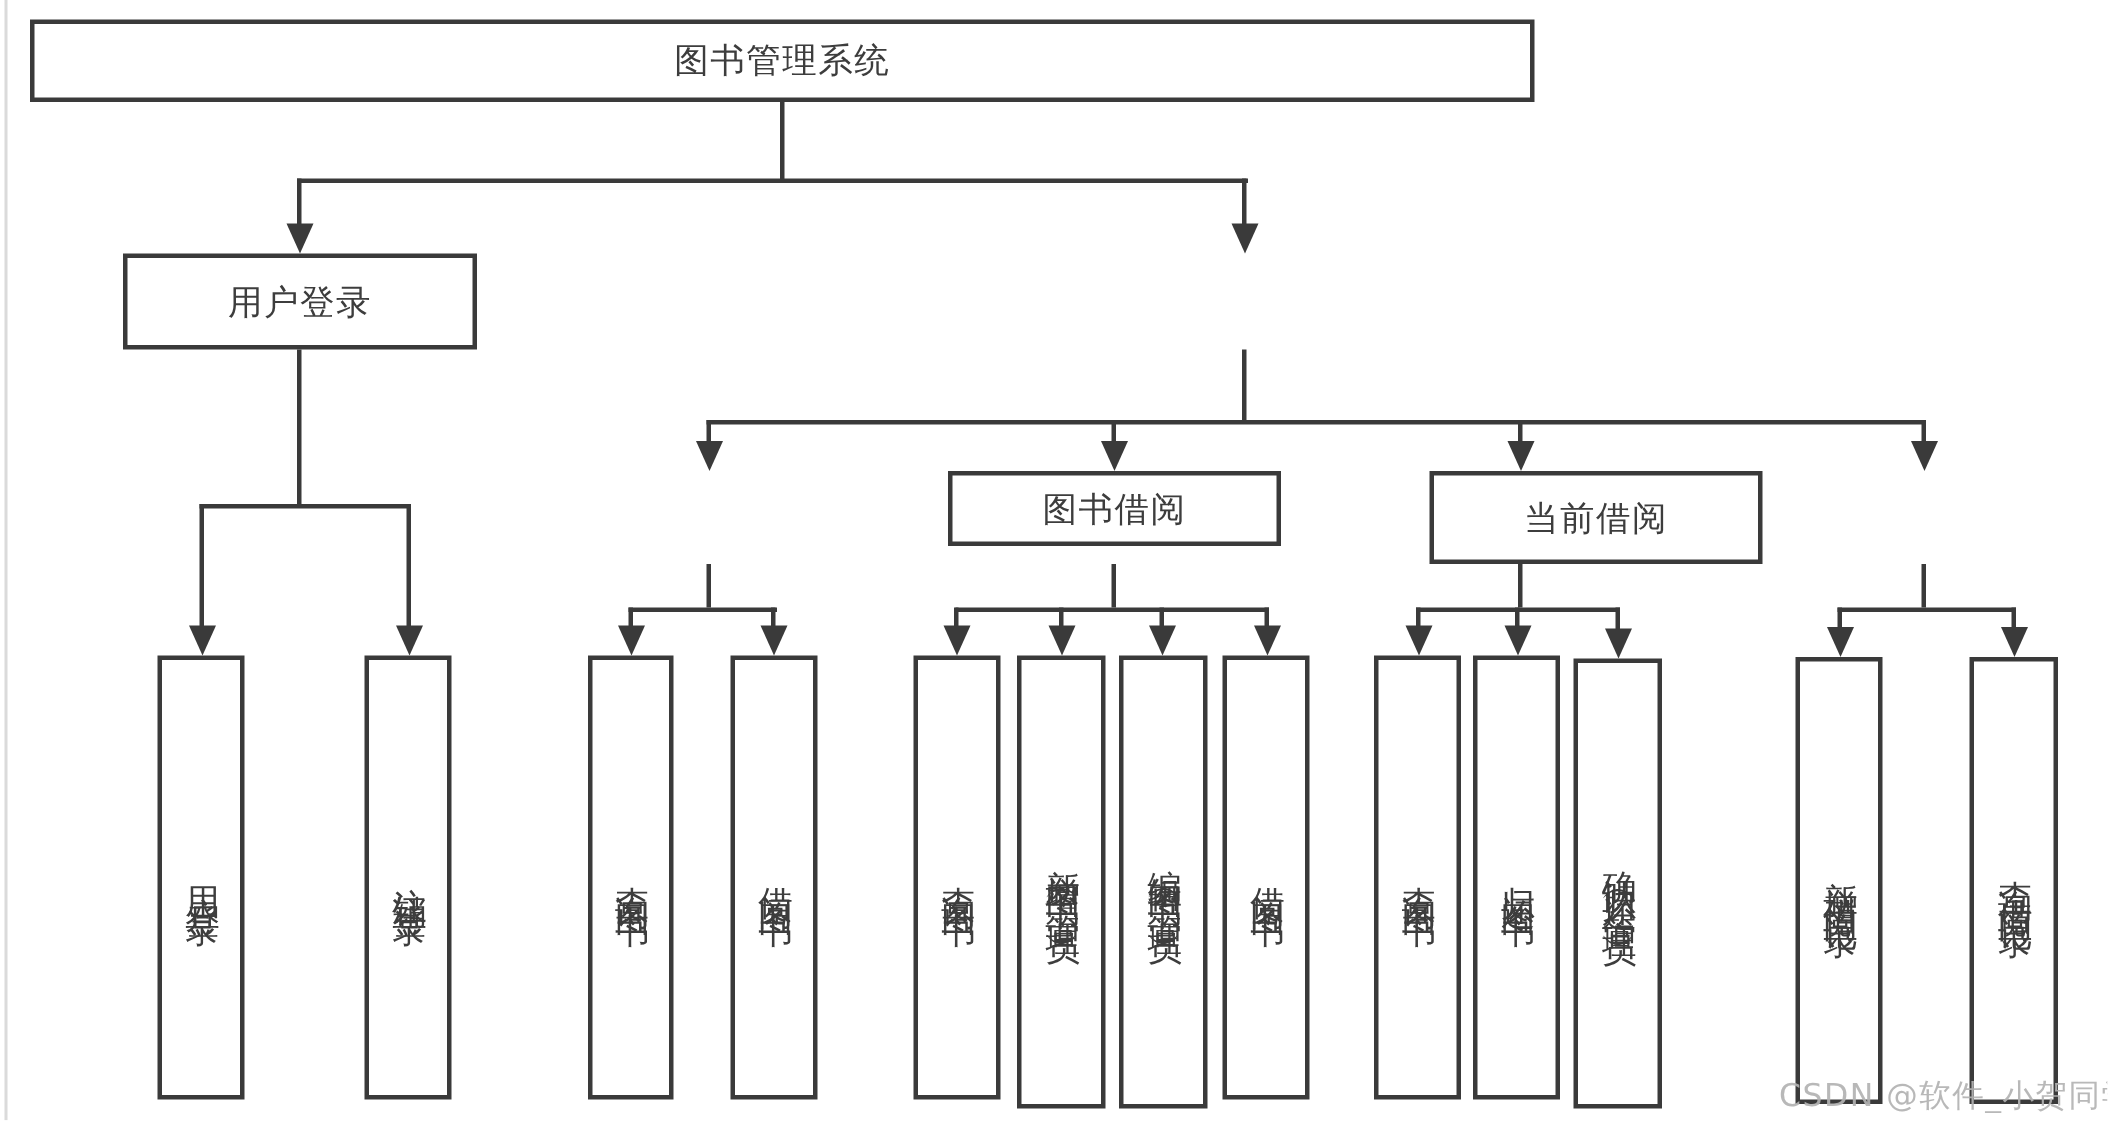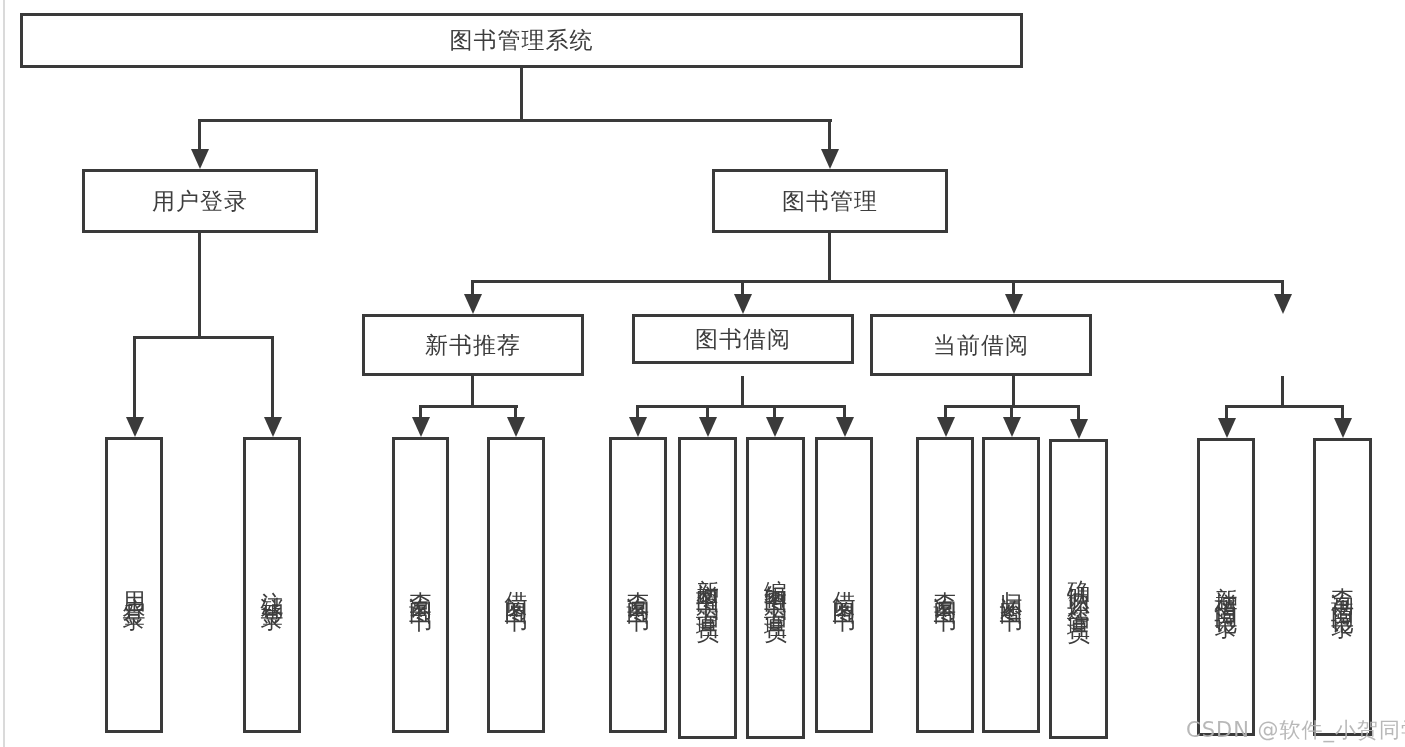--- a/index.html
+++ b/index.html
@@ -43,31 +43,25 @@
 
   <div class="edge-line"></div>
 
   <div class="box hbox" style="left:20px;top:13px;width:1003px;height:55px">
     <span>图书管理系统</span>
   </div>
 
   <div class="box hbox" style="left:82px;top:169px;width:236px;height:64px">
     <span>用户登录</span>
   </div>
-  <div class="box hbox" style="left:712px;top:169px;width:236px;height:64px">
-    <span>图书管理</span>
-  </div>
 
-  <div class="box hbox" style="left:362px;top:314px;width:222px;height:62px">
-    <span>新书推荐</span>
-  </div>
   <div class="box hbox" style="left:632px;top:314px;width:222px;height:50px">
     <span>图书借阅</span>
   </div>
-  <div class="box hbox" style="left:870px;top:314px;width:222px;height:62px">
+  <div class="box hbox" style="left:953px;top:314px;width:222px;height:62px">
     <span>当前借阅</span>
   </div>
 
   <div class="box leaf" style="left:105px;top:437px;width:58px;height:296px">
     <span>用户登录</span>
   </div>
   <div class="box leaf" style="left:243px;top:437px;width:58px;height:296px">
     <span>注销登录</span>
   </div>
 

